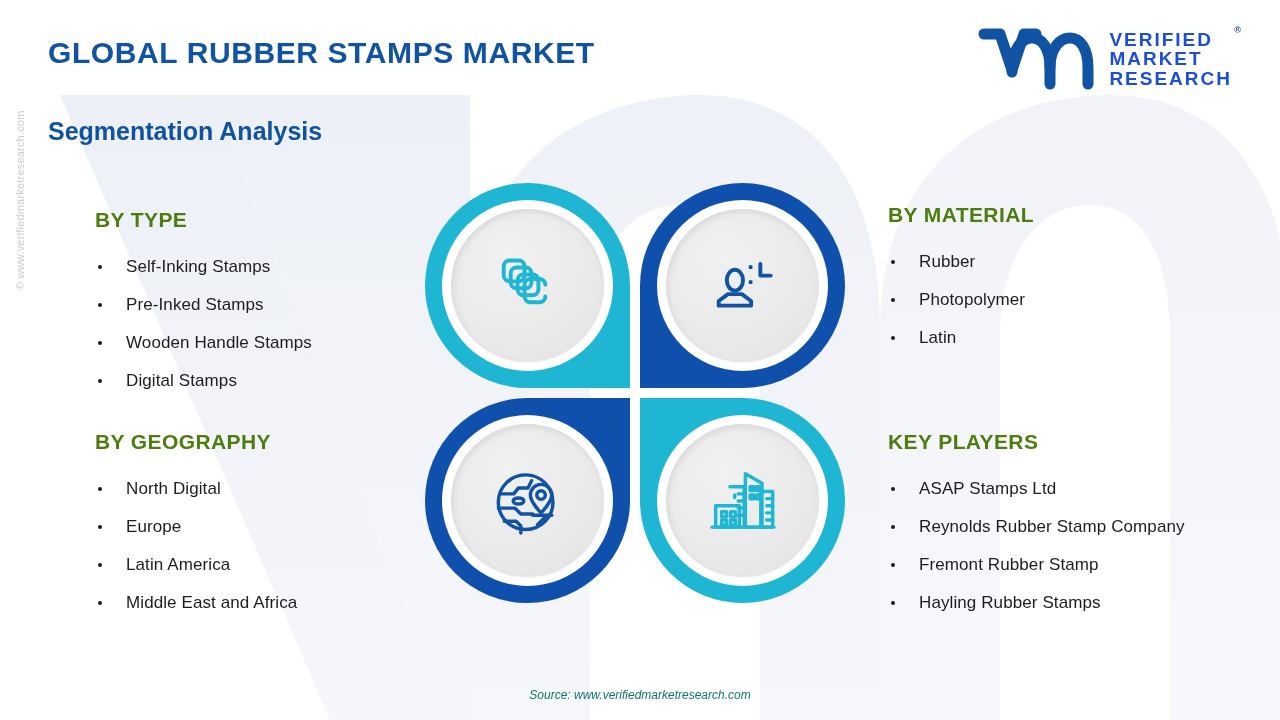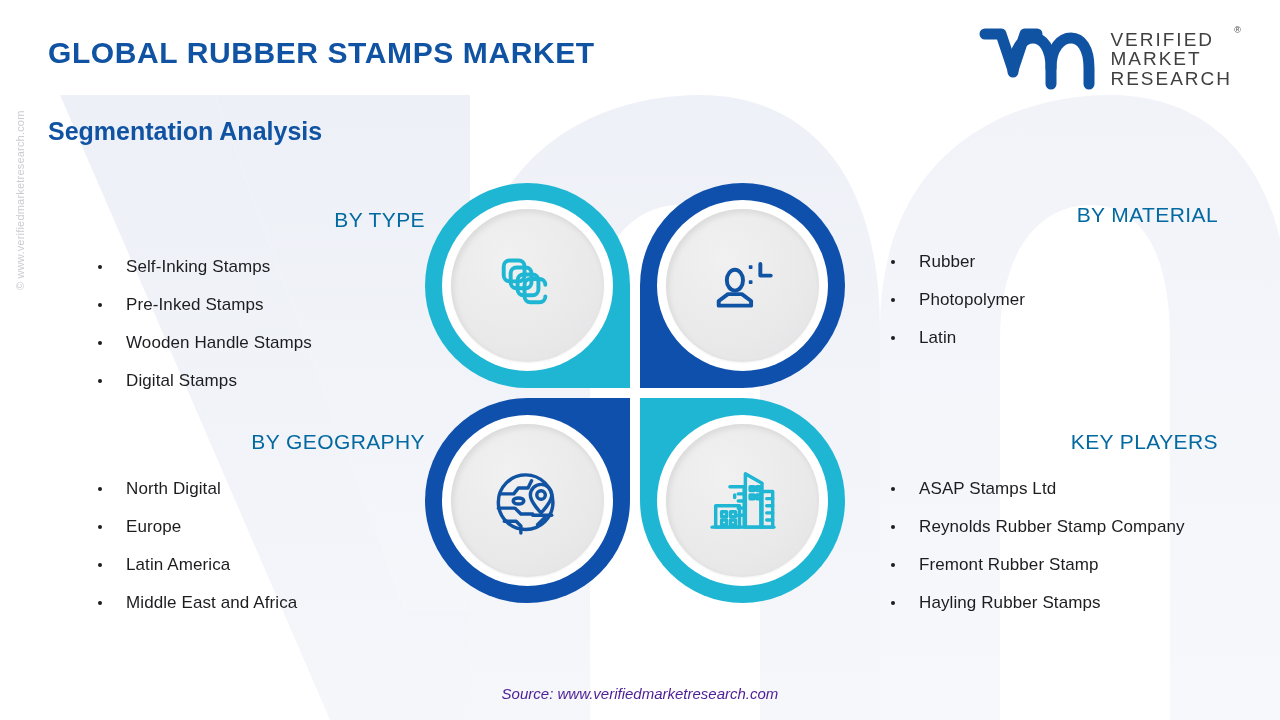--- a/index.html
+++ b/index.html
@@ -73,23 +73,23 @@
   }
   .logo-mark { flex: 0 0 auto; }
   .logo-text {
     display: flex;
     flex-direction: column;
     line-height: 1.02;
     position: relative;
   }
   .logo-text span {
     font-size: 19px;
-    font-weight: 400;
+    font-weight: 700;
     letter-spacing: 2.0px;
-    color: #404040;
+    color: #1d4ed8;
   }
   .logo-reg {
     position: absolute;
     right: -9px;
     top: -4px;
     font-size: 9px !important;
     letter-spacing: 0 !important;
     color: #1aa9bf;
   }
 
@@ -101,25 +101,24 @@
   .col-left  { left: 95px;  width: 330px; }
   .col-right { left: 888px; width: 330px; }
 
   .block-type      { top: 208px; }
   .block-geography { top: 430px; }
   .block-material  { top: 203px; }
   .block-players   { top: 430px; }
 
   .section-heading {
     font-size: 21px;
-    font-weight: 400;
+    font-weight: 700;
     letter-spacing: .4px;
-    color: #0369a1;
+    color: #4d7c0f;
     margin-bottom: 16px;
-    text-align: right;
   }
 
   ul.bullets { list-style: none; }
 
   ul.bullets li {
     position: relative;
     padding-left: 31px;
     font-size: 17px;
     line-height: 38px;
     color: #1d1d20;
@@ -193,23 +192,23 @@
 
   .icon-svg { display: block; }
 
   
   .source {
     position: absolute;
     left: 0;
     right: 0;
     bottom: 18px;
     text-align: center;
-    font-size: 15px;
+    font-size: 12px;
     font-style: italic;
-    color: #4c1d95;
+    color: #0f766e;
     z-index: 3;
   }
 </style>
 </head>
 <body>
 
 <svg class="bg-watermark" viewBox="0 0 1280 720" preserveAspectRatio="none">
   <defs>
     <linearGradient id="wmg" x1="0" y1="0" x2="0" y2="1">
       <stop offset="0%" stop-color="#eceff6"></stop>

